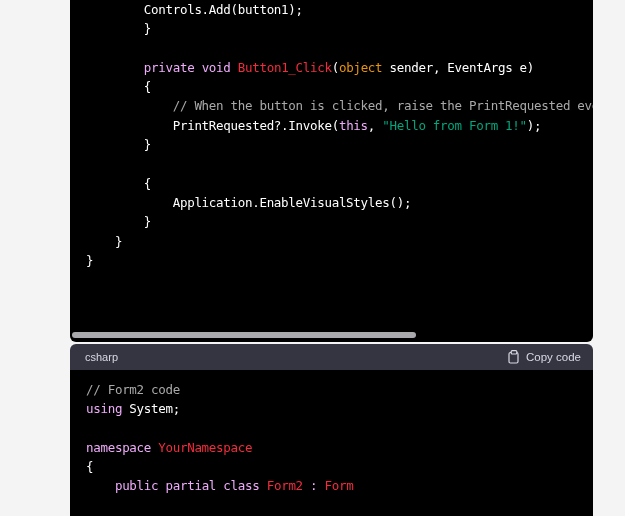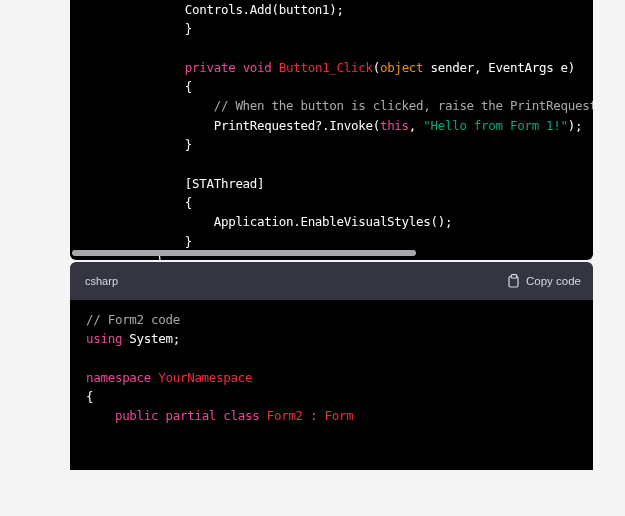--- a/index.html
+++ b/index.html
@@ -4,42 +4,42 @@
 <style>
   html,body{margin:0;padding:0;}
   body{
     width:625px;height:516px;overflow:hidden;position:relative;
     background:#f4f4f5;
     font-family:"DejaVu Sans Mono",monospace;
   }
   .stack{position:absolute;left:70px;top:0;width:523px;}
   
   .block-top{
-    background:#000;height:260px;border-radius:0 0 6px 6px;
-    position:relative;overflow:hidden;padding-left:41px;
+    background:#000;height:342px;border-radius:0 0 6px 6px;
+    position:relative;overflow:hidden;
   }
   .code{padding:0 16px;}
   .code-line{
     white-space:pre;font-size:12.5px;line-height:19.3px;color:#fff;
     letter-spacing:-0.3px;
   }
   .tok-plain{color:#ffffff;}
-  .tok-kw{color:#ec4899;}
+  .tok-kw{color:#f0abfc;}
   .tok-title{color:#f22c3d;}
   .tok-builtin{color:#e9950c;margin-top:43px;}
   .tok-string{color:#00a67d;}
   .tok-comment{color:#a9a9a9;}
   .hscroll-thumb{
     position:absolute;left:2px;bottom:4px;width:344px;height:6px;
     border-radius:3px;background:#a9a9ad;
   }
   .gap{height:2px;}
   
   .block-bottom-header{
-    height:38px;background:#343541;border-radius:6px 6px 0 0;
+    height:26px;background:#343541;border-radius:6px 6px 0 0;
     display:flex;align-items:center;justify-content:space-between;
     padding:0 12px 0 15px;
     font-family:"Liberation Sans","DejaVu Sans",sans-serif;
     color:#d9d9e3;
   }
   .lang-label{font-size:11px;}
   .copy-btn{
     display:flex;align-items:center;gap:6px;cursor:pointer;
     background:none;border:none;color:#d9d9e3;font-size:11.5px;
     font-family:"Liberation Sans","DejaVu Sans",sans-serif;padding:0;
@@ -58,21 +58,20 @@
     <div class="code">
         <div class="code-line"><span class="tok-plain">        Controls.Add(button1);</span></div>
         <div class="code-line"><span class="tok-plain">        }</span></div>
         <div class="code-line">&nbsp;</div>
         <div class="code-line"><span class="tok-plain">        </span><span class="tok-kw">private</span><span class="tok-plain"> </span><span class="tok-kw">void</span><span class="tok-plain"> </span><span class="tok-title">Button1_Click</span><span class="tok-plain">(</span><span class="tok-builtin">object</span><span class="tok-plain"> sender, EventArgs e)</span></div>
         <div class="code-line"><span class="tok-plain">        {</span></div>
         <div class="code-line"><span class="tok-plain">            </span><span class="tok-comment">// When the button is clicked, raise the PrintRequested event wi</span></div>
         <div class="code-line"><span class="tok-plain">            PrintRequested?.Invoke(</span><span class="tok-kw">this</span><span class="tok-plain">, </span><span class="tok-string">"Hello from Form 1!"</span><span class="tok-plain">);</span></div>
         <div class="code-line"><span class="tok-plain">        }</span></div>
         <div class="code-line">&nbsp;</div>
-        <div class="code-line"><span class="tok-plain">        [STAThread]</span></div>
         <div class="code-line"><span class="tok-plain">        {</span></div>
         <div class="code-line"><span class="tok-plain">            Application.EnableVisualStyles();</span></div>
         <div class="code-line"><span class="tok-plain">        }</span></div>
         <div class="code-line"><span class="tok-plain">    }</span></div>
         <div class="code-line"><span class="tok-plain">}</span></div>
       </div>
     <div class="hscroll-thumb"></div>
   </div>
 
   <div class="gap"></div>

